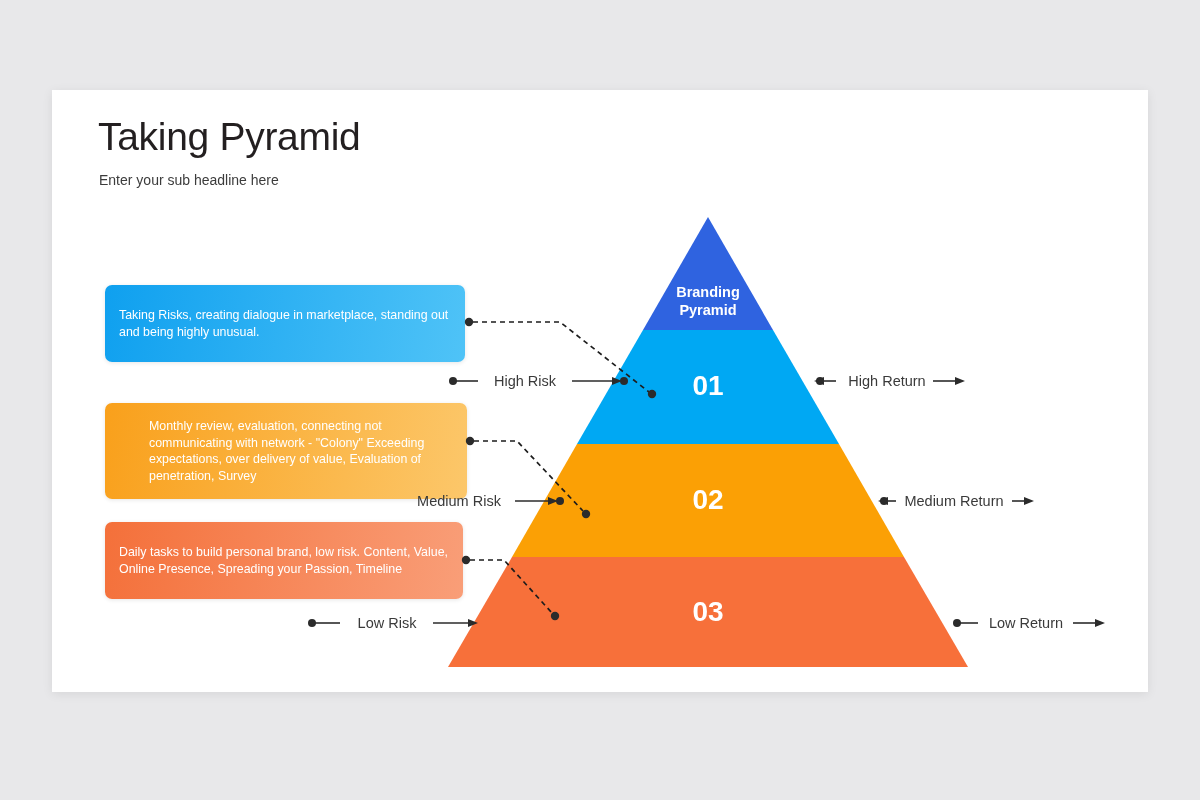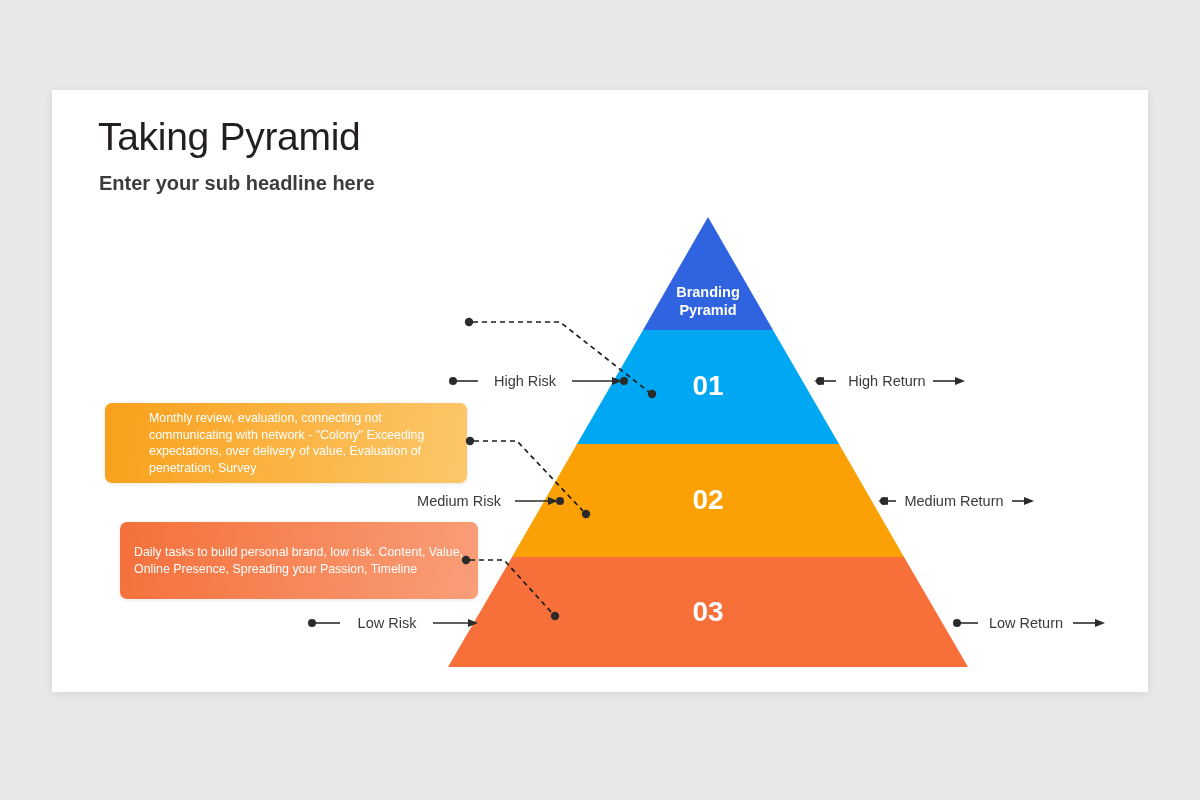--- a/index.html
+++ b/index.html
@@ -22,21 +22,21 @@
   }
 
   
   #title {
     position:absolute; left:46px; top:25px;
     font-size:39px; font-weight:400; color:#231f20;
     letter-spacing:-0.3px; white-space:nowrap;
   }
   #subtitle {
     position:absolute; left:47px; top:82px;
-    font-size:20px; font-weight:700; color:#3c3c3c;
+    font-size:14px; font-weight:400; color:#3c3c3c;
     white-space:nowrap;
   }
 
   
   #pyramid-svg { position:absolute; left:0; top:0; width:1200px; height:800px; }
   .tier-num { font-family:"Liberation Sans", sans-serif; font-size:28px; font-weight:bold; fill:#ffffff; }
   .apex-label { font-family:"Liberation Sans", sans-serif; font-size:14.5px; font-weight:bold; fill:#ffffff; }
   .conn-line { stroke:#2b2b2b; stroke-width:1.6; fill:none; }
   .conn-dash { stroke:#1d1d1d; stroke-width:1.7; fill:none; stroke-dasharray:5 4; }
   .conn-dot { fill:#2b2b2b; }
@@ -55,40 +55,40 @@
     padding:10px 14px;
     display:flex;
     align-items:center;
     box-shadow:0 1px 4px rgba(0,0,0,0.10);
   }
   #card-0 {
     left:105px; top:285px; width:360px; height:77px;
     background:linear-gradient(100deg,#0fa0ef 0%,#4fc3f7 100%);
   }
   #card-1 {
-    left:105px; top:403px; width:362px; height:80px;
+    left:105px; top:403px; width:362px; height:96px;
     background:linear-gradient(100deg,#f9a01b 0%,#fcc76a 100%);
     padding-left:44px;
   }
   #card-2 {
     left:105px; top:522px; width:358px; height:77px;
     background:linear-gradient(100deg,#f4703a 0%,#f99e78 100%);
-    margin-left:15px;
   }
 </style>
 </head>
 <body>
 
 <div id="stage">
 
   <div id="slide">
     <div id="title">Taking Pyramid</div>
     <div id="subtitle">Enter your sub headline here</div>
   </div>
 
+  <div class="desc-card" id="card-0">Taking Risks, creating dialogue in marketplace, standing out and being highly unusual.</div>
 
   <div class="desc-card" id="card-1">Monthly review, evaluation, connecting not communicating with network - "Colony" Exceeding expectations, over delivery of value, Evaluation of penetration, Survey</div>
 
   <div class="desc-card" id="card-2">Daily tasks to build personal brand, low risk. Content, Value, Online Presence, Spreading your Passion, Timeline</div>
 
   <svg id="pyramid-svg" viewBox="0 0 1200 800">
 
     <polygon points="708,217 773,330 643,330" fill="#2f63e0"></polygon>
 
     <polygon points="643,330 773,330 839,444 577,444" fill="#00a8f3"></polygon>

